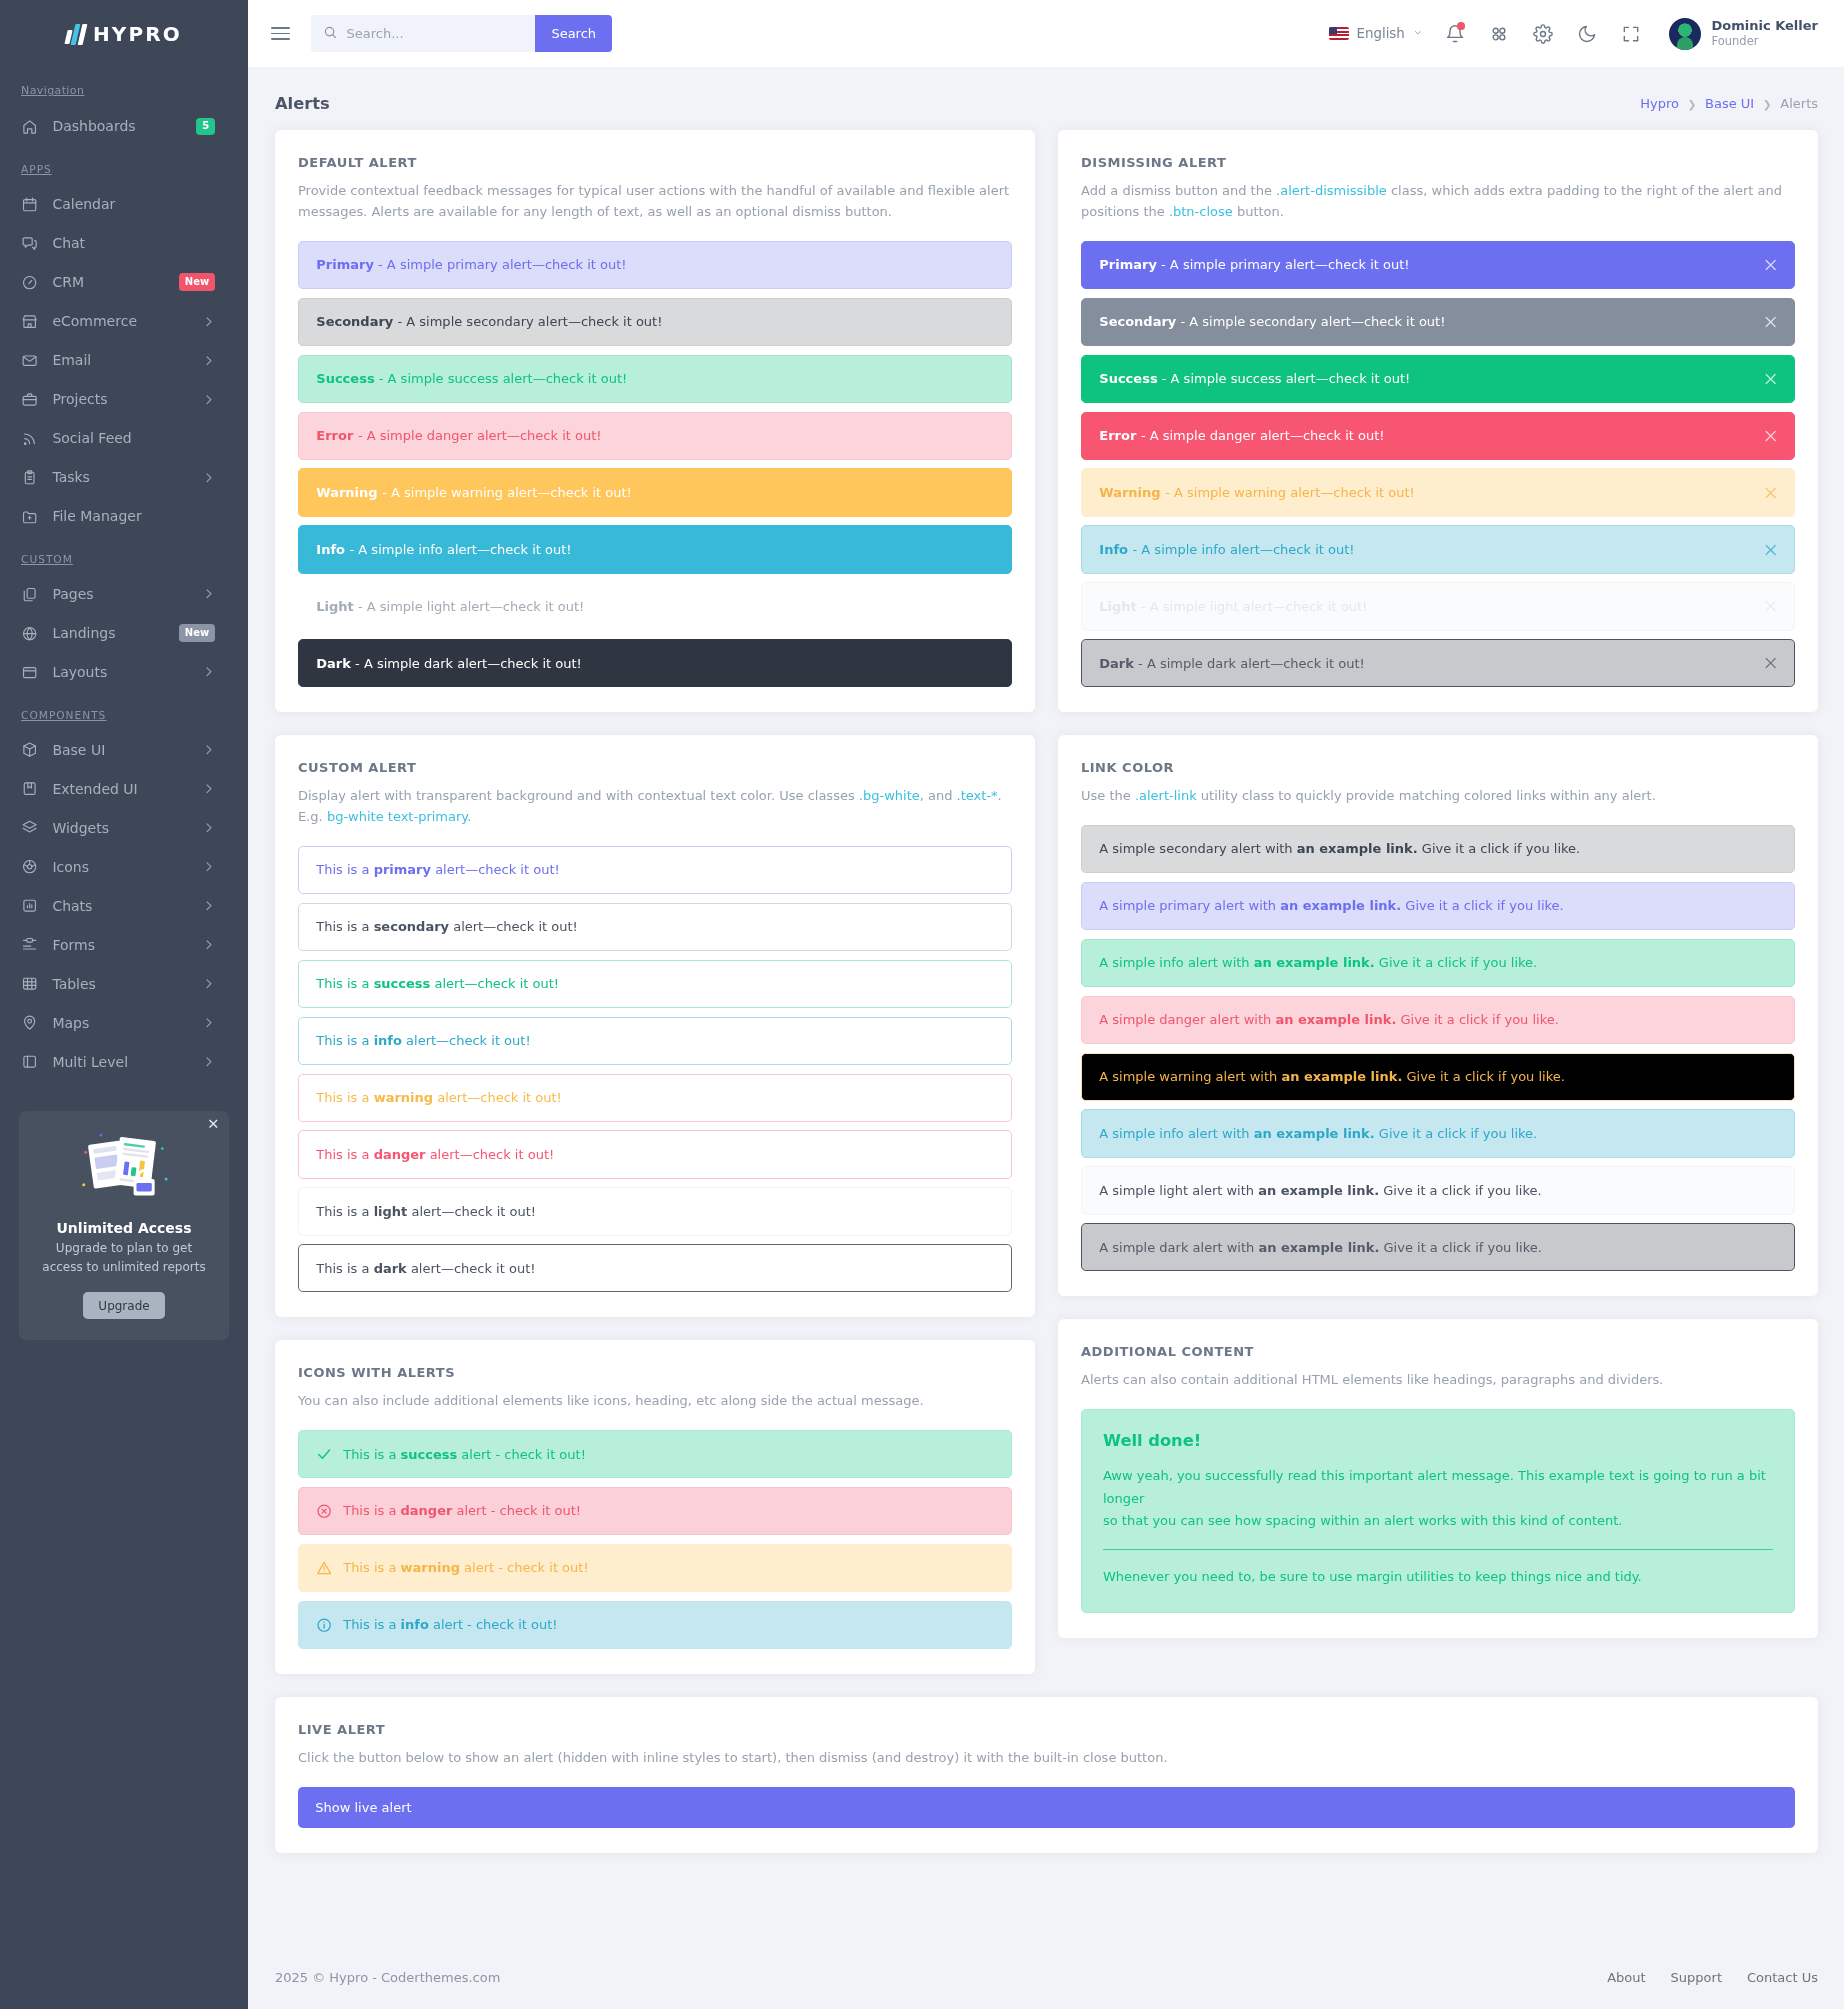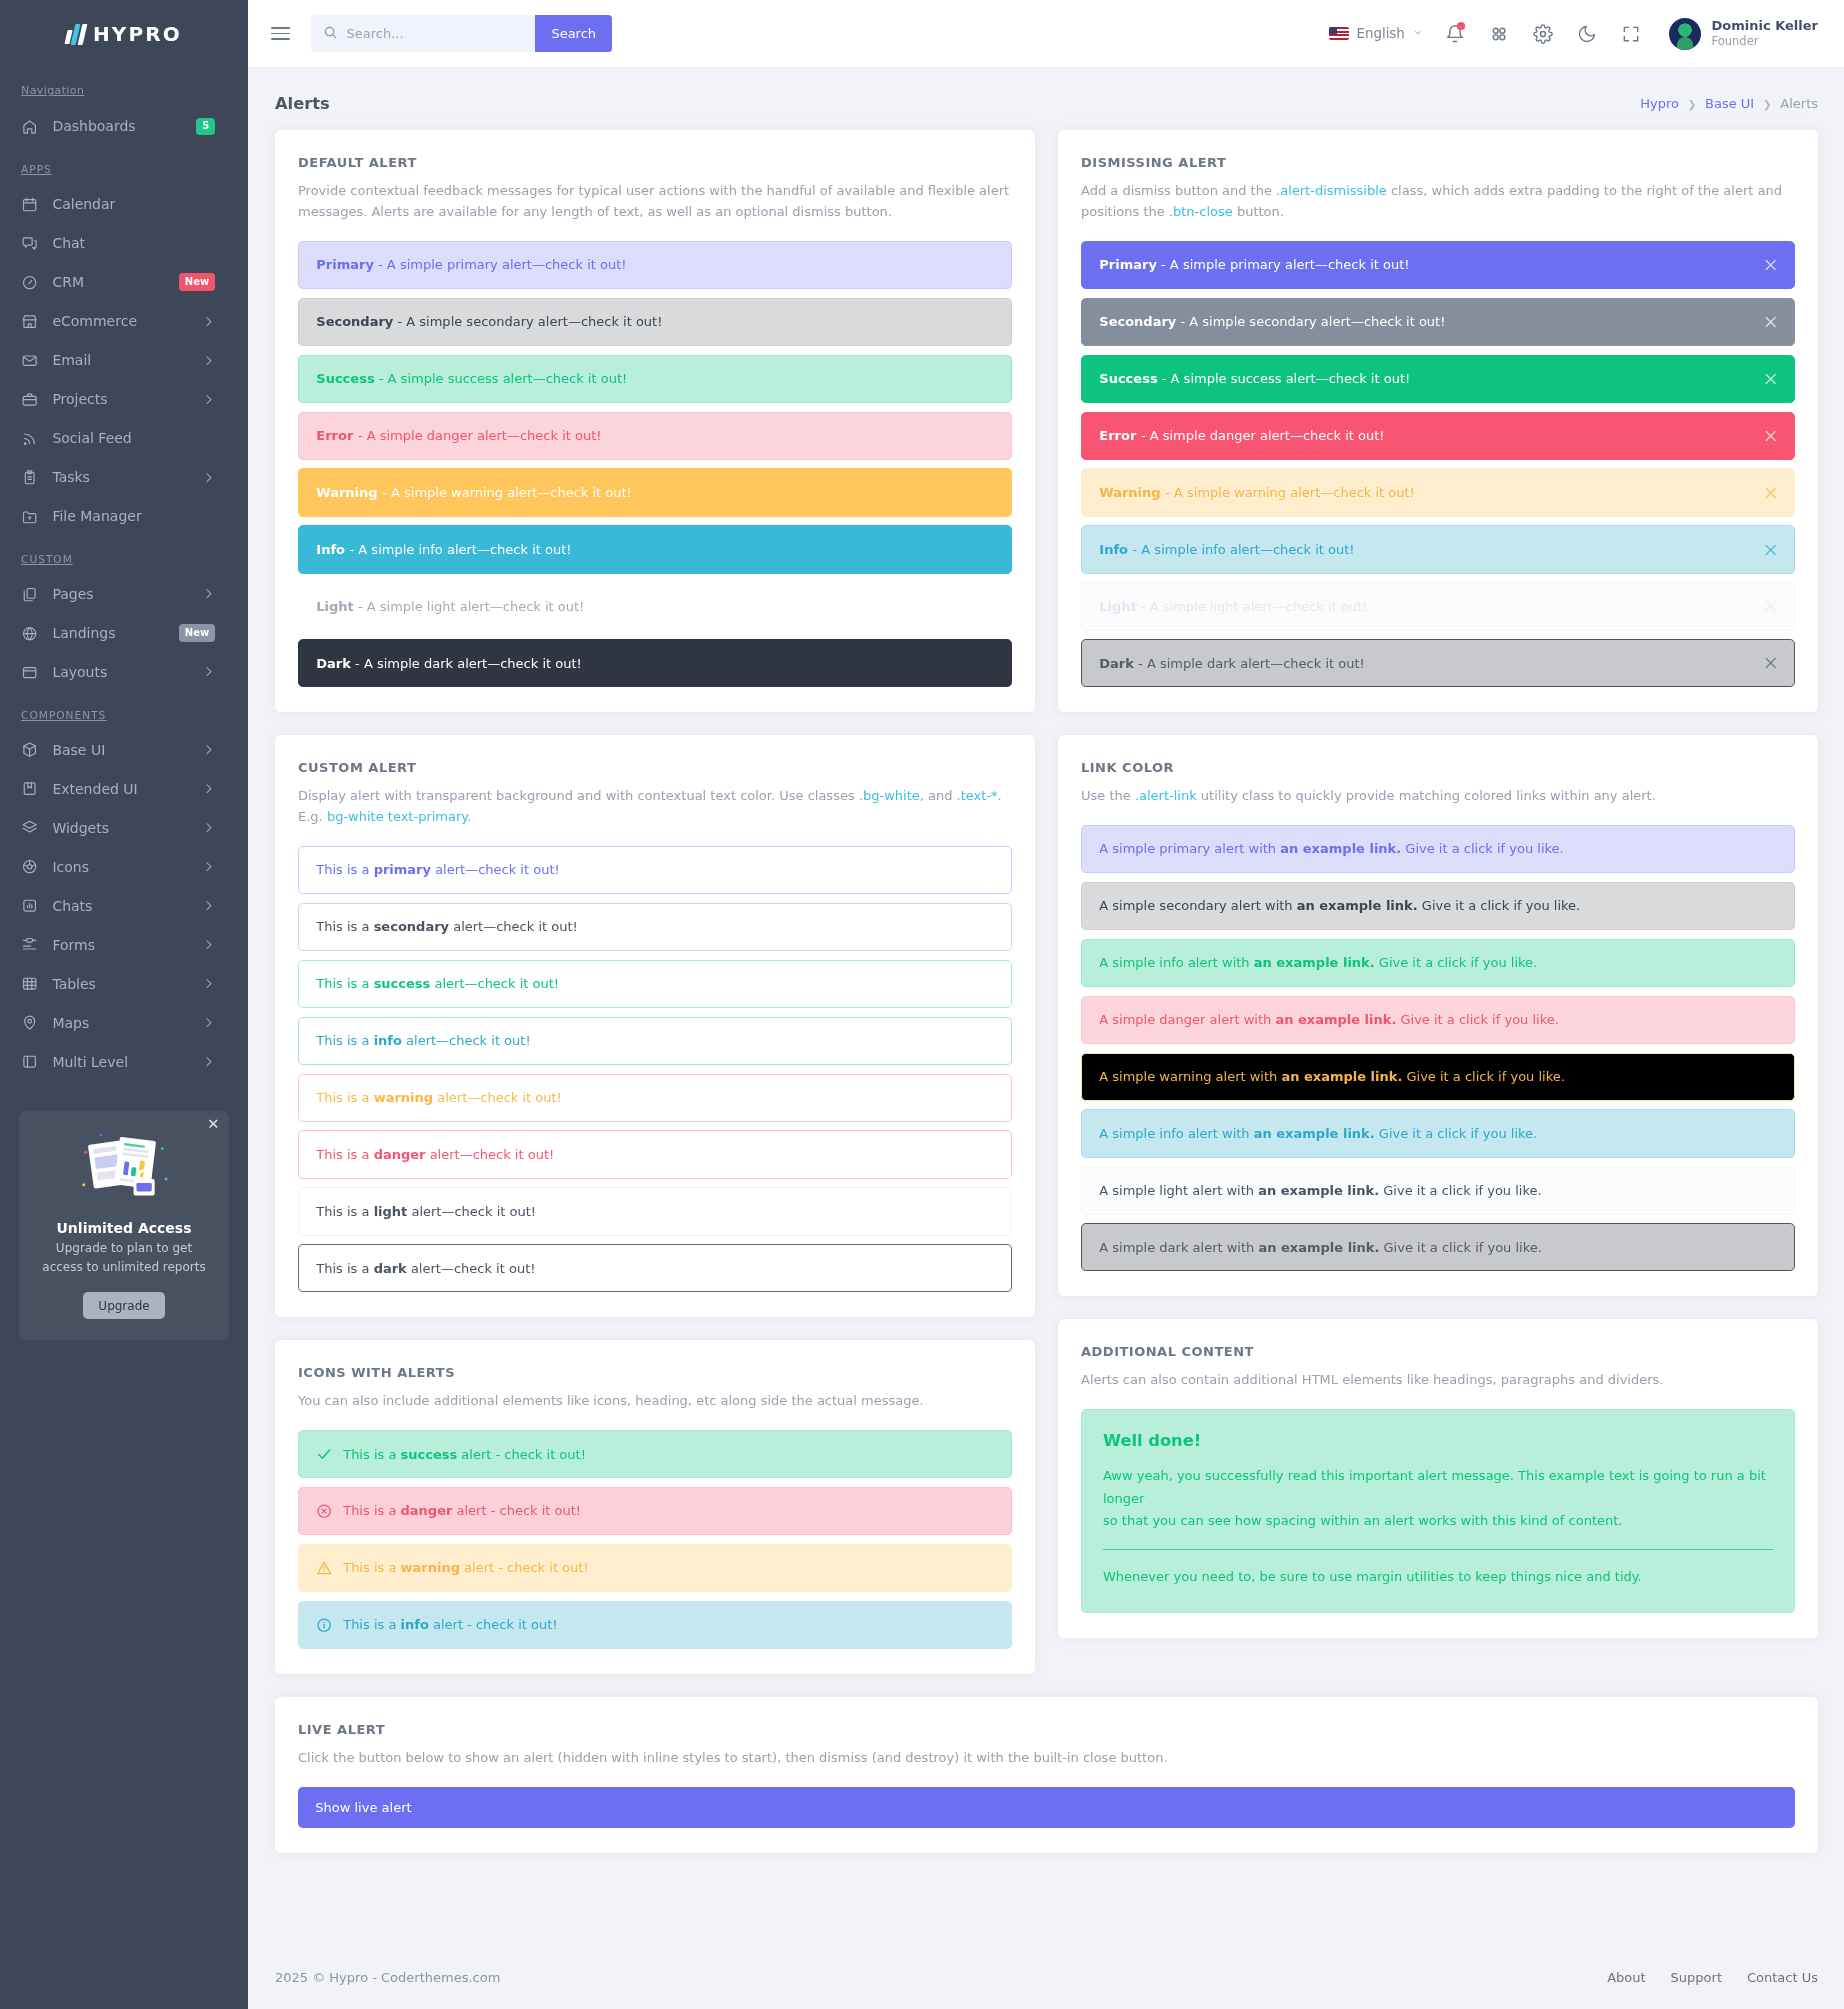--- a/index.html
+++ b/index.html
@@ -814,22 +814,22 @@
                 </span></div>
             </div>
         </section>
 
         <section class="card">
           <div class="card-title">Link Color</div>
           <p class="card-sub">
             <span>Use the </span><a>.alert-link</a><span> utility class to quickly provide matching colored links within any alert.</span>
           </p>
           <div id="link-alerts">
+              <div class="alert a-link-secondary"><span>A simple secondary alert with </span><a class="lnk">an example link.</a><span> Give it a click if you like.</span></div>
               <div class="alert a-link-primary"><span>A simple primary alert with </span><a class="lnk">an example link.</a><span> Give it a click if you like.</span></div>
-              <div class="alert a-link-secondary"><span>A simple secondary alert with </span><a class="lnk">an example link.</a><span> Give it a click if you like.</span></div>
               <div class="alert a-link-success"><span>A simple info alert with </span><a class="lnk">an example link.</a><span> Give it a click if you like.</span></div>
               <div class="alert a-link-danger"><span>A simple danger alert with </span><a class="lnk">an example link.</a><span> Give it a click if you like.</span></div>
               <div class="alert a-link-warning"><span>A simple warning alert with </span><a class="lnk">an example link.</a><span> Give it a click if you like.</span></div>
               <div class="alert a-link-info"><span>A simple info alert with </span><a class="lnk">an example link.</a><span> Give it a click if you like.</span></div>
               <div class="alert a-link-light"><span>A simple light alert with </span><a class="lnk">an example link.</a><span> Give it a click if you like.</span></div>
               <div class="alert a-link-dark"><span>A simple dark alert with </span><a class="lnk">an example link.</a><span> Give it a click if you like.</span></div>
             </div>
         </section>
 
         <section class="card">

